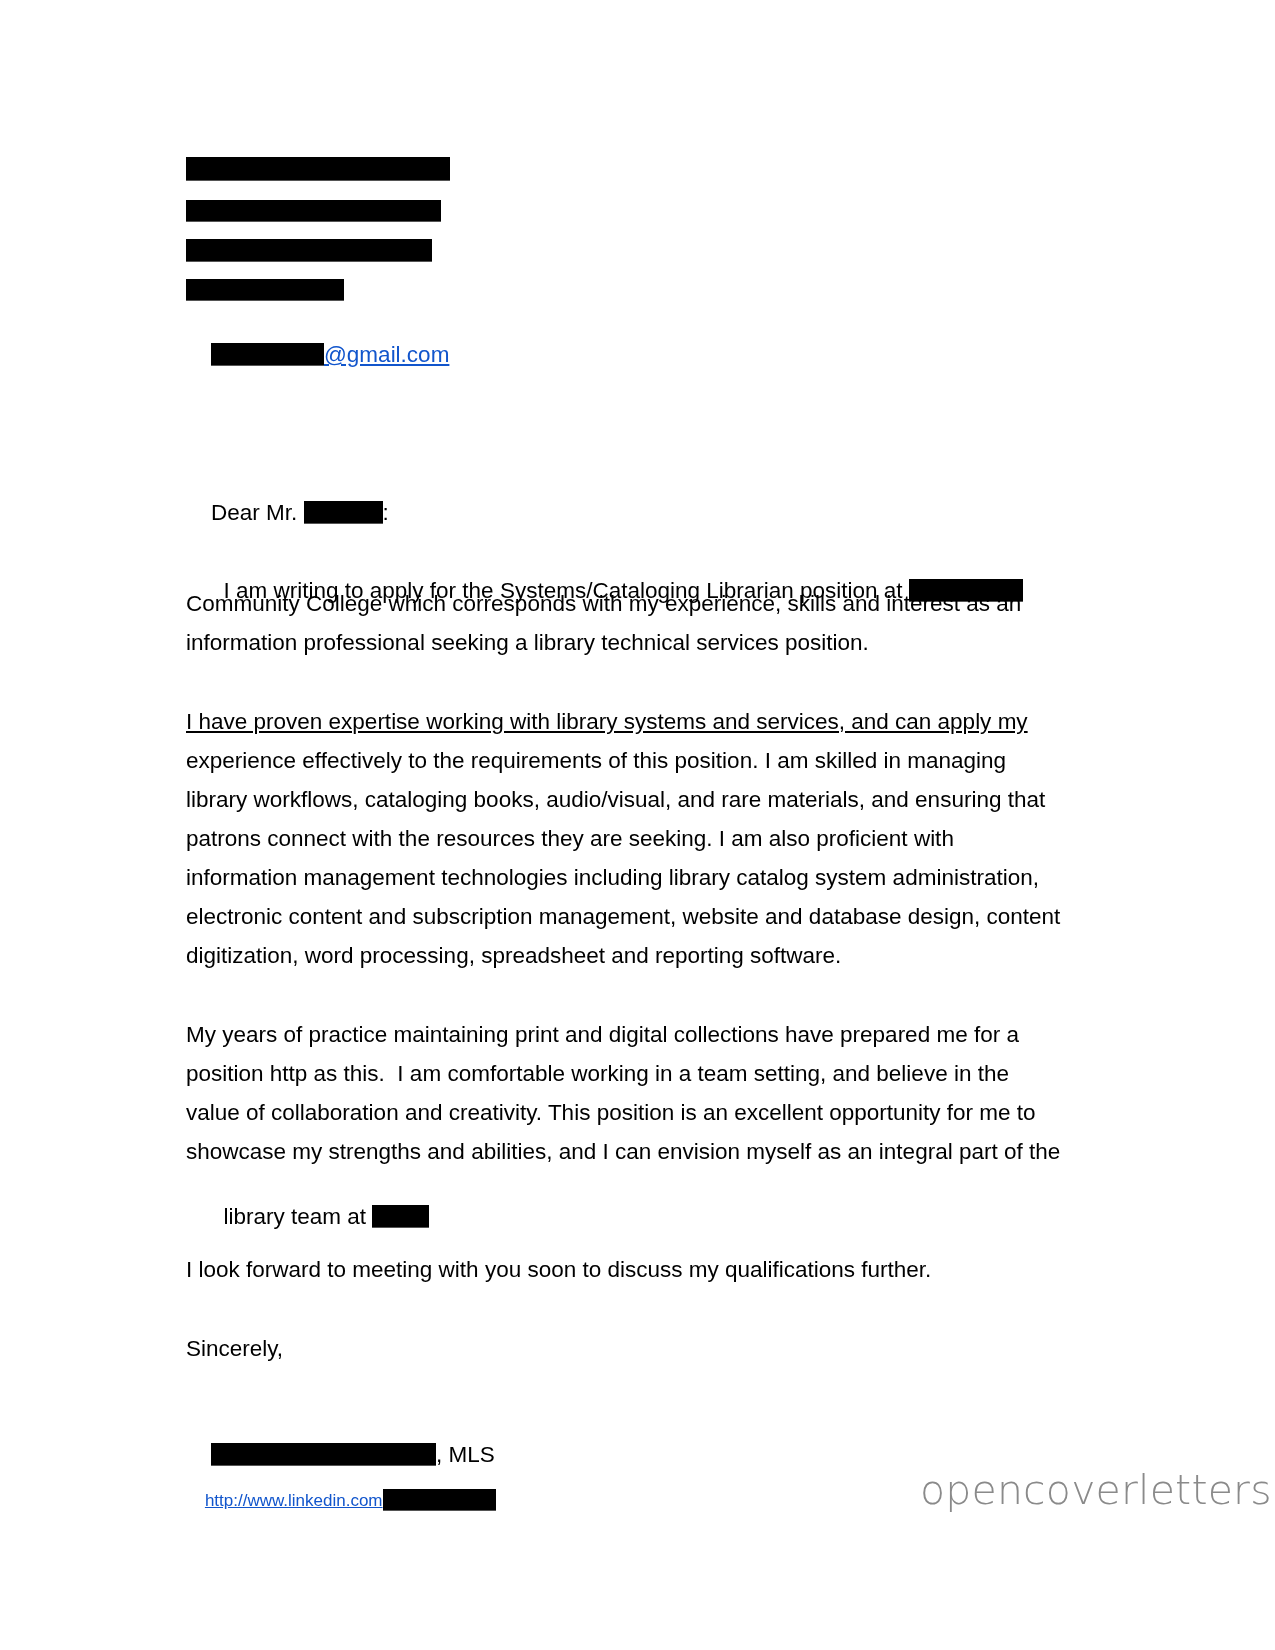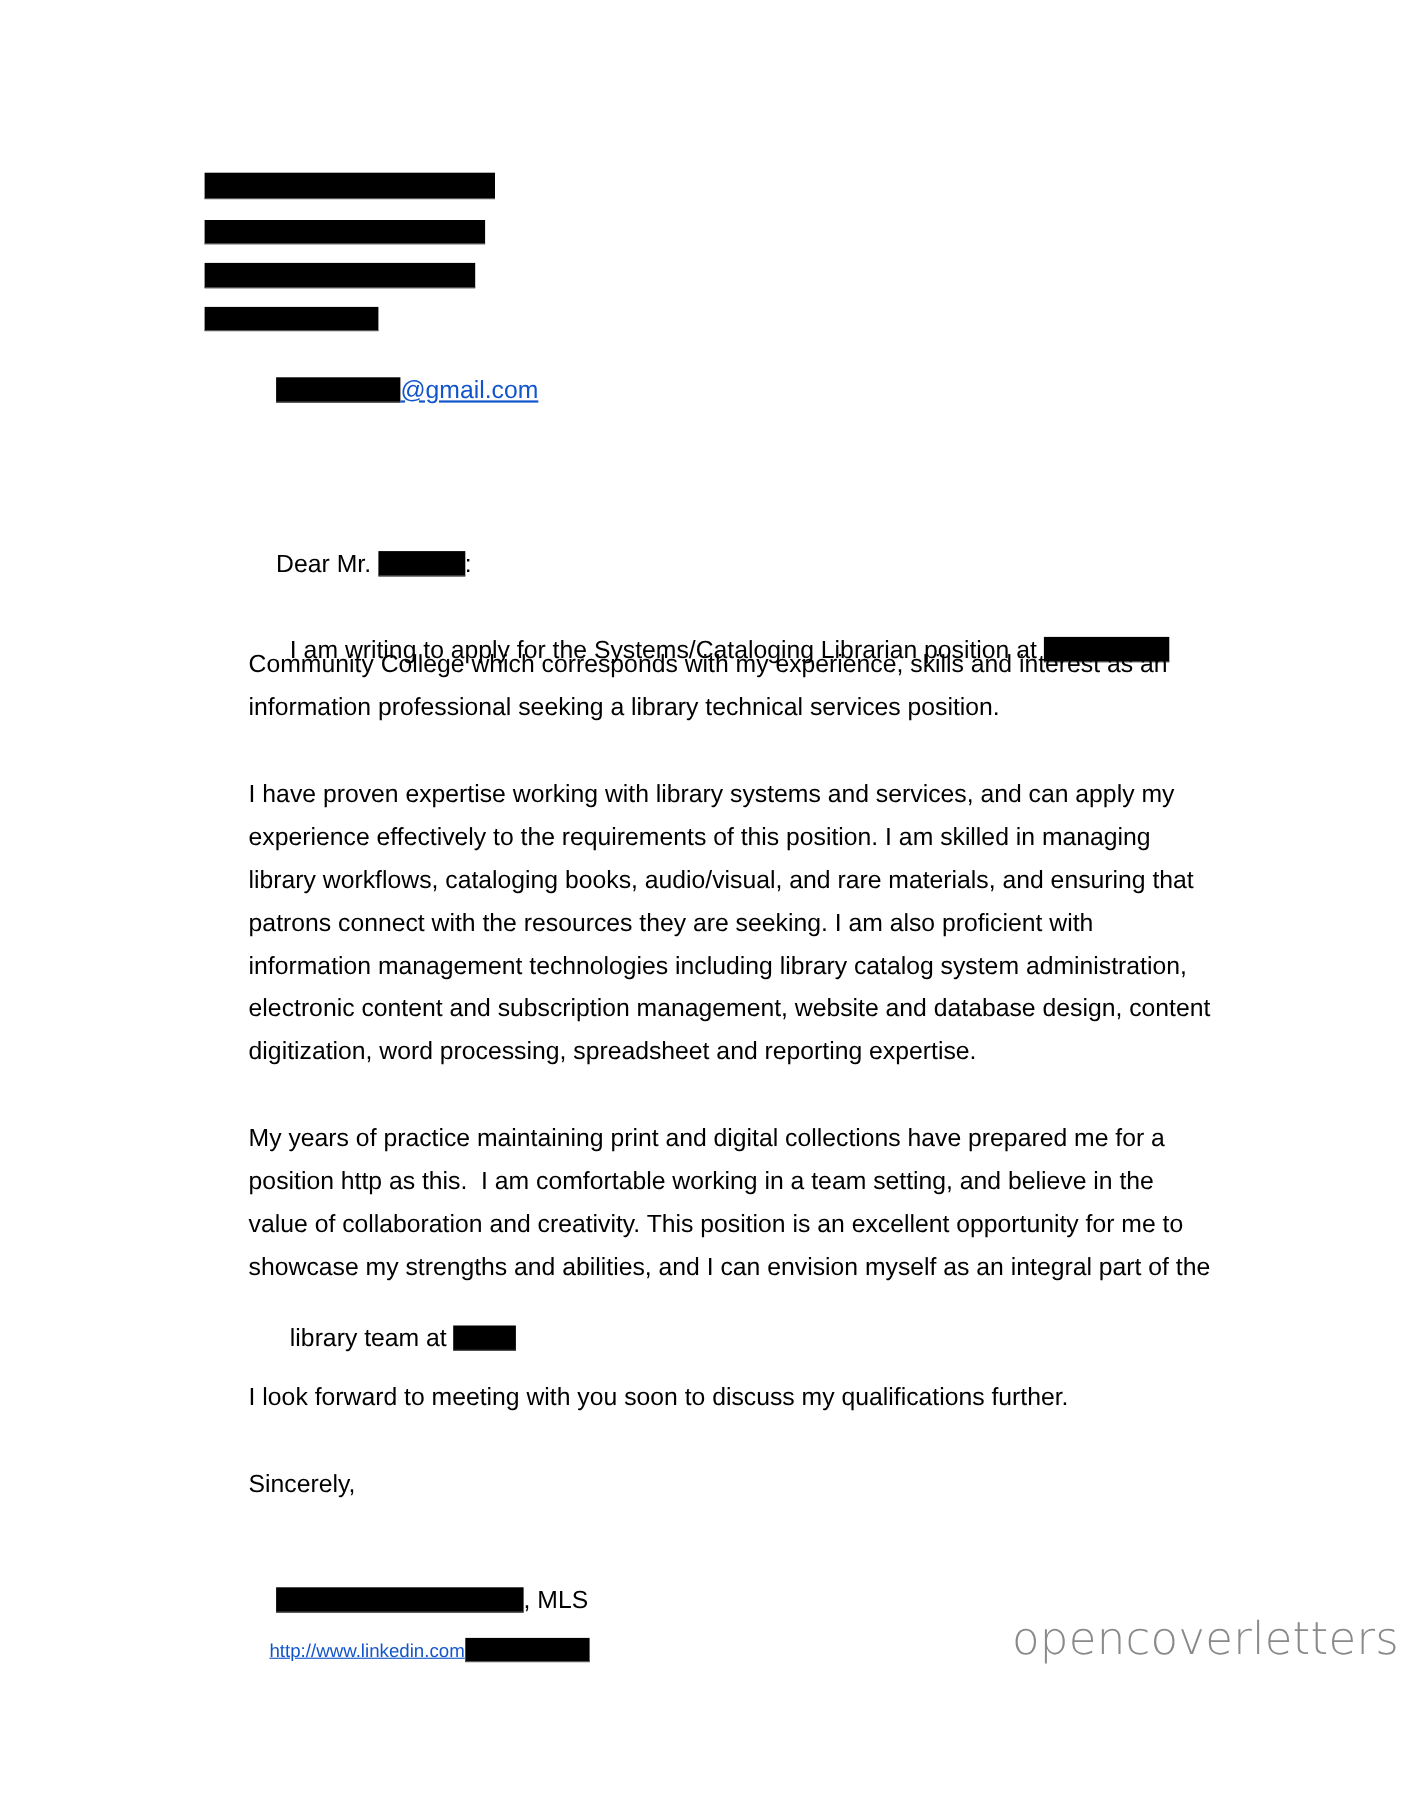--- a/index.html
+++ b/index.html
@@ -1,20 +1,20 @@
 <!DOCTYPE html>
 <html><head>
   <meta charset="utf-8">
   <style>
     html, body { margin: 0; padding: 0; background: #ffffff; }
     body { width: 1275px; height: 1650px; position: relative; overflow: hidden;
            font-family: "Liberation Sans", sans-serif; color: #000; }
     .page { position: absolute; left: 0; top: 0; width: 1275px; height: 1650px; background: #fff; }
     .redact { position: absolute; background: #000; border-bottom: 1px solid #555; }
-    .line { position: absolute; left: 186px; font-size: 22.5px; line-height: 26px; white-space: pre; margin-left: 40px; }
+    .line { position: absolute; left: 186px; font-size: 22.5px; line-height: 26px; white-space: pre; }
     .inline-redact { display: inline-block; background: #000; vertical-align: -4px; height: 22px; border-bottom: 1px solid #555; }
     .link { color: #1155cc; text-decoration: underline; }
     .small-link { font-size: 17px; }
     .watermark { position: absolute; left: 920px; top: 1466px; font-size: 41px; color: #8a8a8a;
                  font-family: "DejaVu Sans", sans-serif; font-weight: 200; letter-spacing: 0.2px; }
   </style>
 </head>
 <body>
 
 <div class="page">
@@ -35,27 +35,27 @@
 
   <div>
     <div class="line" style="top:552px;text-align:right;">
       <span>I am writing to apply for the Systems/Cataloging Librarian position at </span><span class="inline-redact" style="width:114px;"></span>
     </div>
     <div class="line" style="top:591px;">Community College which corresponds with my experience, skills and interest as an</div>
     <div class="line" style="top:630px;">information professional seeking a library technical services position.</div>
   </div>
 
   <div>
-    <div class="line" style="top:709px;">I have proven expertise working with library systems and services, and can apply my</div>
+    <div class="line" style="top:709px;text-decoration:underline;">I have proven expertise working with library systems and services, and can apply my</div>
     <div class="line" style="top:748px;">experience effectively to the requirements of this position. I am skilled in managing</div>
     <div class="line" style="top:787px;">library workflows, cataloging books, audio/visual, and rare materials, and ensuring that</div>
     <div class="line" style="top:826px;">patrons connect with the resources they are seeking. I am also proficient with</div>
     <div class="line" style="top:865px;text-align:right;">information management technologies including library catalog system administration,</div>
     <div class="line" style="top:904px;">electronic content and subscription management, website and database design, content</div>
-    <div class="line" style="top:943px;">digitization, word processing, spreadsheet and reporting expertise.</div>
+    <div class="line" style="top:943px;">digitization, word processing, spreadsheet and reporting software.</div>
   </div>
 
   <div>
     <div class="line" style="top:1022px;">My years of practice maintaining print and digital collections have prepared me for a</div>
     <div class="line" style="top:1061px;">position http as this.  I am comfortable working in a team setting, and believe in the</div>
     <div class="line" style="top:1100px;">value of collaboration and creativity. This position is an excellent opportunity for me to</div>
     <div class="line" style="top:1139px;">showcase my strengths and abilities, and I can envision myself as an integral part of the</div>
     <div class="line" style="top:1178px;">
       <span>library team at </span><span class="inline-redact" style="width:57px;"></span>
     </div>

